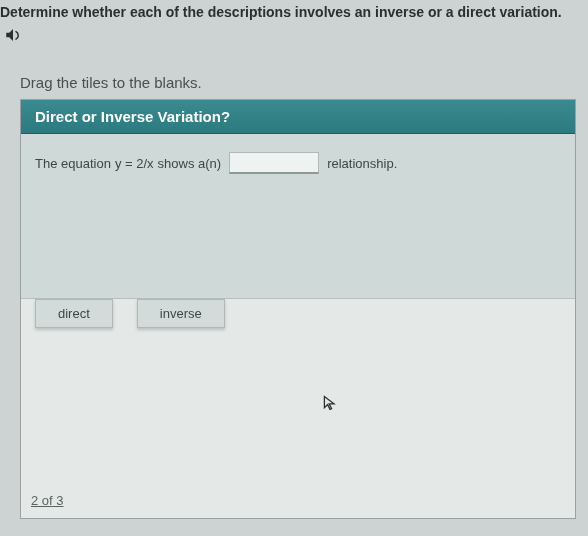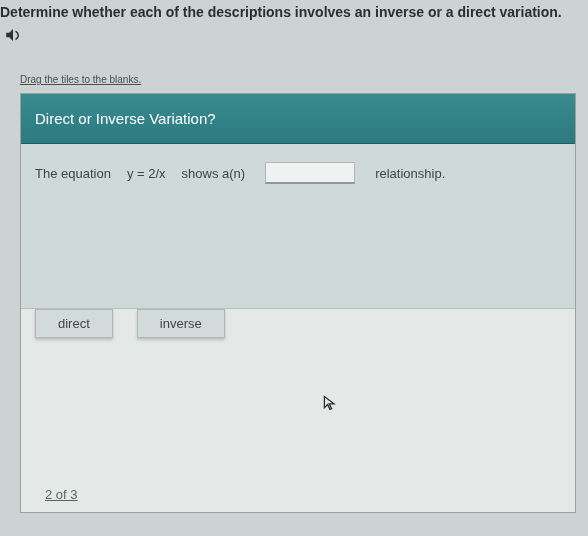--- a/index.html
+++ b/index.html
@@ -19,53 +19,52 @@
     padding: 4px 0 0 0;
   }
   .audio-icon {
     margin: 6px 0 0 4px;
     width: 18px;
     height: 18px;
     color: #2b2f2f;
   }
   .instruction {
     margin: 30px 16px 8px 20px;
-    font-size: 10px;
+    font-size: 15px;
     color: #4a4e4f;
-    text-decoration: underline;
   }
   .panel {
     margin: 0 12px 0 20px;
     border: 1px solid #9aa0a0;
     background: #e4e9e8;
     height: 420px;
     position: relative;
   }
   .panel-header {
     background: #2a7a7f;
     background: linear-gradient(#3a8b90, #2a7a7f);
     color: #fff;
-    font-weight: normal;
+    font-weight: bold;
     font-size: 15px;
-    padding: 16px 14px;
+    padding: 8px 14px;
     border-bottom: 1px solid #1f5e62;
   }
   .question-area {
     background: #cfd9d8;
     padding: 18px 14px 18px 14px;
     height: 165px;
     border-bottom: 1px solid #b6bebe;
   }
   .question-line {
     font-size: 13px;
     color: #3e4646;
     display: flex;
     align-items: center;
     flex-wrap: wrap;
-    gap: 16px;
+    gap: 4px;
   }
   .question-line .italic { }
   .blank {
     display: inline-block;
     width: 90px;
     height: 22px;
     background: #eef2f1;
     border: 1px solid #b0b8b8;
     border-bottom: 2px solid #8f9999;
     margin: 0 4px;
@@ -81,21 +80,21 @@
     border: 1px solid #b0b8b8;
     box-shadow: 0 2px 3px rgba(0,0,0,0.18);
     padding: 6px 22px;
     font-size: 13px;
     color: #3e4646;
     cursor: grab;
   }
   .footer {
     position: absolute;
     bottom: 10px;
-    left: 24px;
+    left: 10px;
     right: 14px;
     display: flex;
     justify-content: space-between;
     align-items: flex-start;
     font-size: 13px;
     color: #5a6262;
     text-decoration: underline;
   }
   .submit-btn {
     letter-spacing: 1px;

